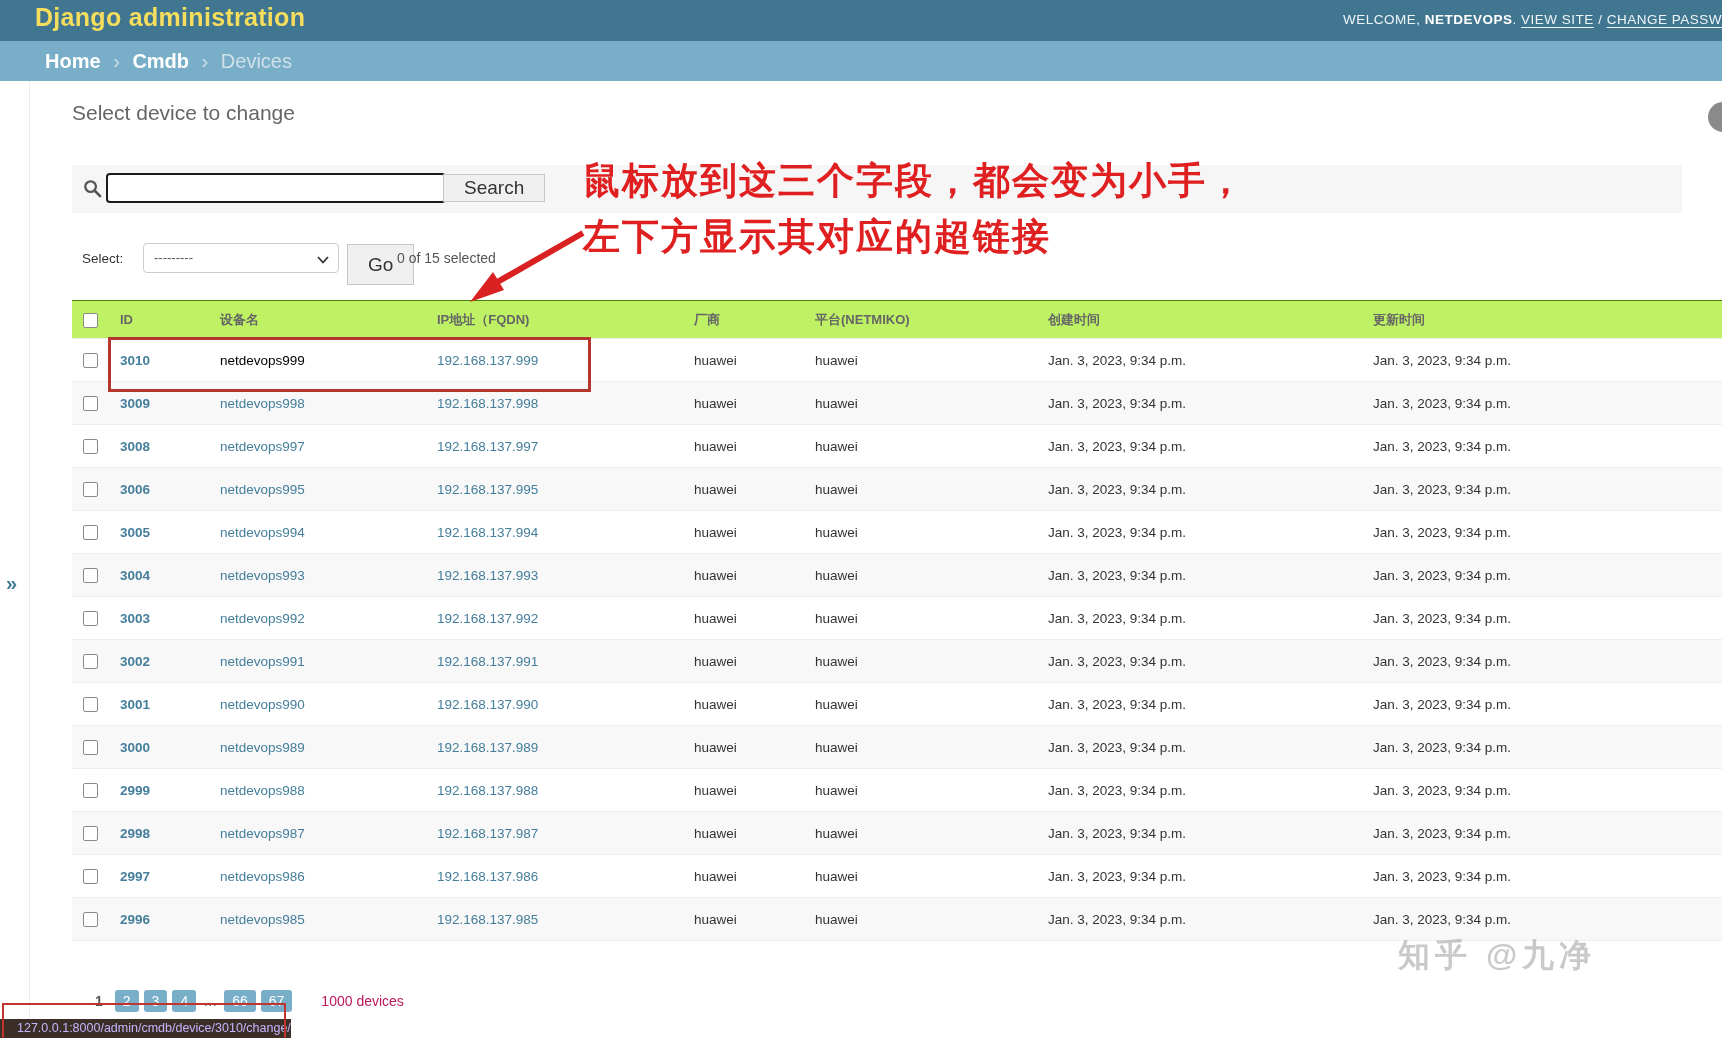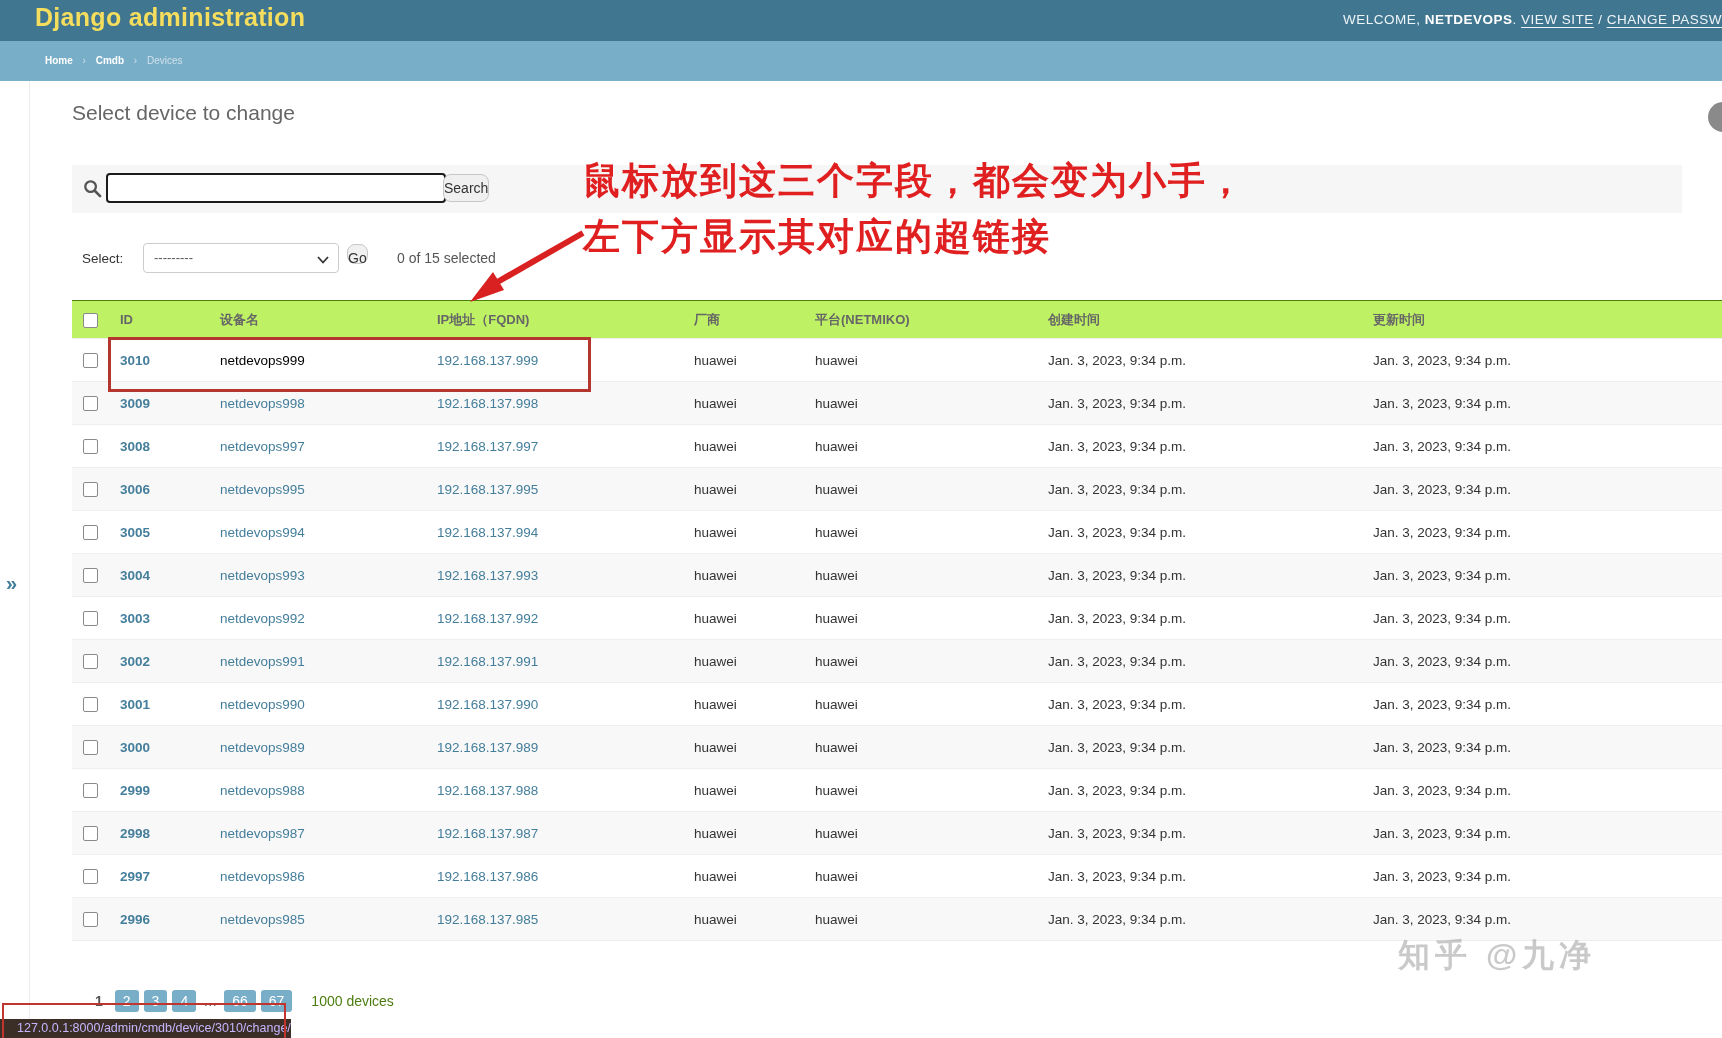--- a/index.html
+++ b/index.html
@@ -9,63 +9,63 @@
     -webkit-font-smoothing:antialiased;
   }
   
   .top-header{position:absolute;top:0;left:0;width:1722px;height:41px;background:var(--header-bg,#417690);}
   .site-title{position:absolute;left:35px;top:3px;font-size:25px;font-weight:700;color:var(--title-yellow,#f5dd5d);letter-spacing:.3px;}
   .user-tools{position:absolute;left:1343px;top:12px;font-size:13.5px;letter-spacing:.5px;color:#eef5f9;white-space:nowrap;}
   .user-tools b{font-weight:700;color:#fff;}
   .user-tools a{color:#eef5f9;text-decoration:underline;text-underline-offset:3px;cursor:pointer;}
   
   .breadcrumbs{position:absolute;top:41px;left:0;width:1722px;height:40px;background:var(--breadcrumb-bg,#79aec8);
-    line-height:40px;padding-left:45px;font-size:10px;color:#c4dce8;box-sizing:border-box;}
+    line-height:40px;padding-left:45px;font-size:20px;color:#c4dce8;box-sizing:border-box;}
   .breadcrumbs a{color:#fff;font-weight:700;text-decoration:none;cursor:pointer;}
   .breadcrumbs .sep{margin:0 7px;color:#cfe0ea;}
   .breadcrumbs .current{color:#cfe0ea;}
   
   .side-strip{position:absolute;top:81px;left:0;width:29px;height:957px;background:#fff;border-right:1px solid #ececec;}
   .side-toggle{position:absolute;left:6px;top:572px;color:var(--link-blue,#447e9b);font-size:20px;font-weight:700;cursor:pointer;}
   
   .page-title{position:absolute;left:72px;top:101px;font-size:21px;font-weight:400;color:#666;}
   
   .toolbar{position:absolute;left:72px;top:165px;width:1610px;height:48px;background:#f6f6f6;}
   .search-icon{position:absolute;left:11px;top:14px;width:19px;height:19px;}
   .search-input{position:absolute;left:34px;top:8px;width:320px;height:26px;border:2px solid #1b1b1b;border-radius:4px;
     font-size:14px;padding:0 8px;outline:none;background:#fff;}
-  .btn{display:inline-block;background:#f0f0f0;border:1px solid #c7c7c7;border-radius:8px;color:#333;
-    font-size:14px;line-height:26px;padding:0 0;cursor:pointer;font-family:inherit;}
+  .btn{display:inline-block;background:#f0f0f0;border:1px solid #c7c7c7;border-radius:0;color:#333;
+    font-size:19px;line-height:26px;padding:0 20px;cursor:pointer;font-family:inherit;}
   .search-btn{position:absolute;left:371px;top:9px;height:28px;}
   
   .actions-row{position:absolute;left:72px;top:243px;height:32px;width:1000px;}
   .action-label{position:absolute;left:10px;top:8px;font-size:13.5px;color:#333;}
   .action-select{position:absolute;left:71px;top:0;width:196px;height:30px;border:1px solid #ccc;border-radius:4px;background:#fff;
     font-size:13px;color:#555;line-height:28px;padding-left:10px;box-sizing:border-box;cursor:pointer;}
   .action-select .chev{position:absolute;right:9px;top:12px;}
-  .go-btn{position:absolute;left:275px;top:1px;height:20px;}
+  .go-btn{position:absolute;left:275px;top:1px;height:41px;}
   .action-counter{position:absolute;left:325px;top:7px;font-size:14px;color:#555;}
   
   .device-table{position:absolute;left:72px;top:300px;width:1650px;border-collapse:collapse;table-layout:fixed;}
   .device-table th{height:37px;background:#bef264;border-top:1px solid #4d7c0f;border-bottom:1px solid #eee;
     text-align:left;font-size:13px;font-weight:600;color:#666;padding:0 0 0 10px;}
   .device-table td{height:42px;border-bottom:1px solid #eee;font-size:13.5px;color:#333;padding:0 0 0 10px;overflow:hidden;white-space:nowrap;}
   .device-table tbody tr:nth-child(even) td{background:#f8f8f8;}
   .cbx{display:inline-block;width:13px;height:13px;border:1px solid #8a8a8a;border-radius:2px;background:#fff;vertical-align:middle;cursor:pointer;}
   .cbx-cell{padding-left:11px !important;}
   a.id-link{color:var(--link-blue,#447e9b);font-weight:700;text-decoration:none;cursor:pointer;}
   a.name-link,a.ip-link{color:var(--link-blue,#447e9b);text-decoration:none;cursor:pointer;}
   a.name-link.hovered{color:#000000;}
   
   .paginator{position:absolute;left:88px;top:990px;display:flex;align-items:center;font-size:14px;color:#555;}
   .paginator .pg{margin-right:5px;}
   .page-current{padding:3px 7px;font-weight:600;color:#555;}
   .page-link{background:var(--pagebox-bg,#79aec8);color:#fff;padding:3px 8px;border-radius:3px;text-decoration:none;cursor:pointer;}
   .page-ellipsis{color:#666;padding:3px 2px;}
-  .page-total{margin-left:14px;color:#4d7c0f;}
+  .page-total{margin-left:24px;color:#be185d;}
   
   .status-bar{position:absolute;left:0;top:1019px;width:274px;height:28px;background:var(--status-bg,#3b2e27);
     color:#c4b5fd;font-size:12.5px;line-height:18px;padding-left:17px;white-space:nowrap;}
   
   .annotation-text{position:absolute;left:583px;color:var(--annotation-red,#e02020);font-weight:700;
     font-size:37px;letter-spacing:2px;white-space:nowrap;}
   .ann-line1{top:156px;}
   .ann-line2{top:212px;}
   .row-highlight-rect{position:absolute;left:108px;top:337px;width:477px;height:49px;border:3px solid #b5362e;}
   .statusbar-highlight-rect{position:absolute;left:2px;top:1003px;width:280px;height:33px;border:2px solid #c0362e;}

